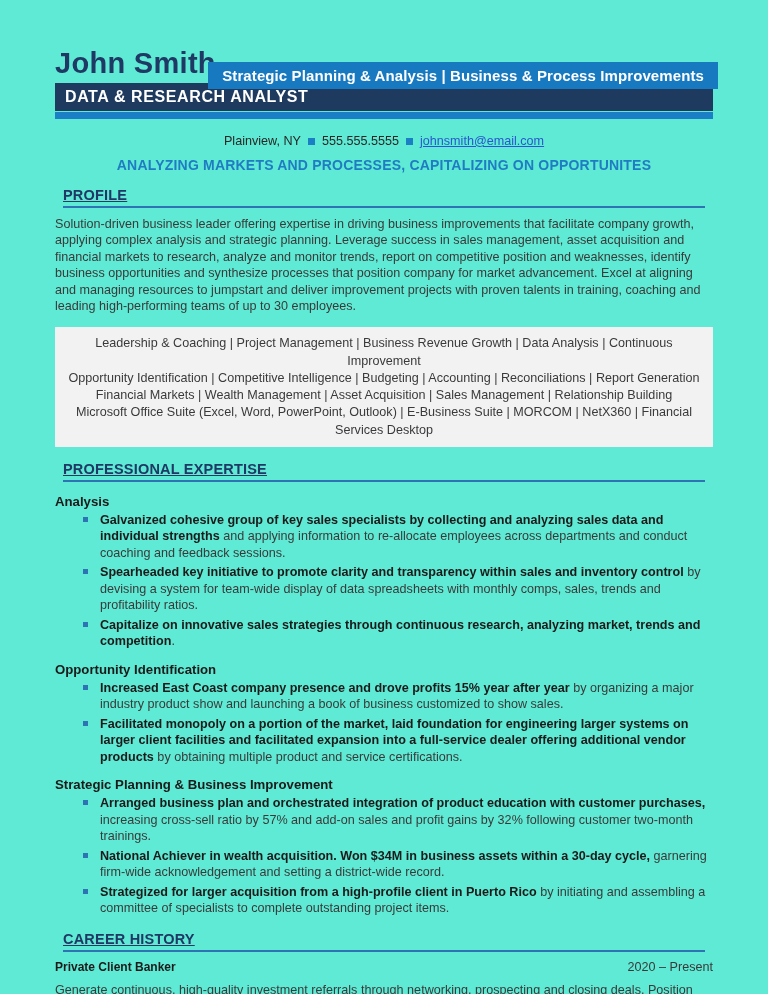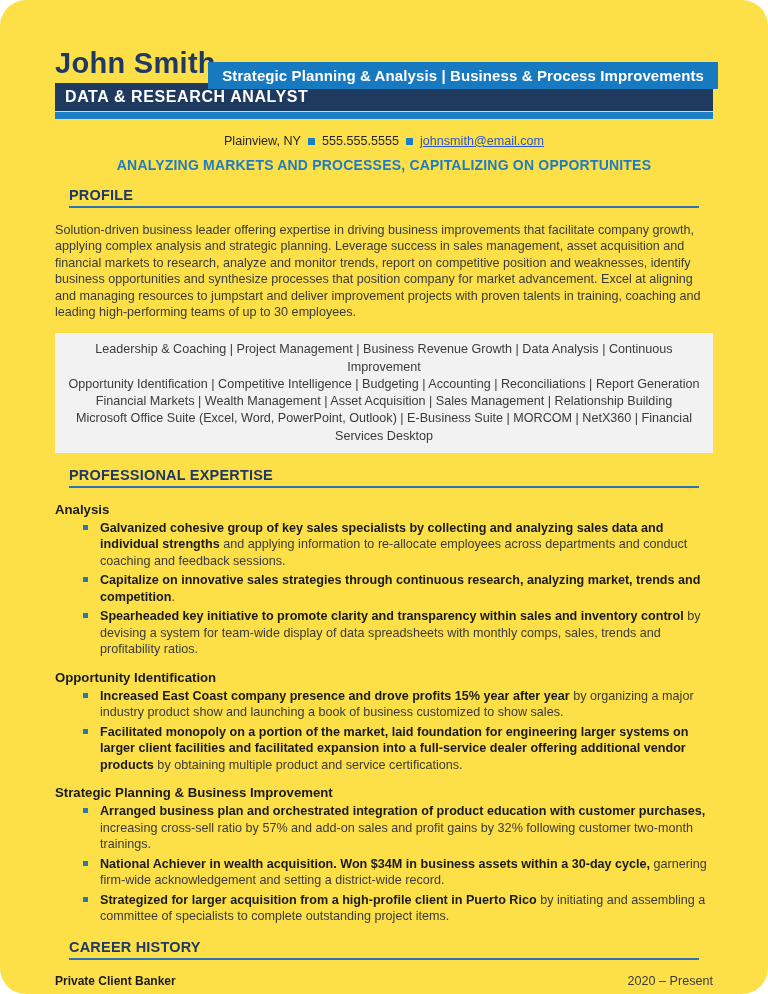--- a/index.html
+++ b/index.html
@@ -1,35 +1,35 @@
 <!DOCTYPE html>
 <html><head>
 <meta charset="utf-8">
 <style>
   html, body { margin:0; padding:0; background:#ffffff; }
   body { width:768px; height:994px; font-family:"Liberation Sans", sans-serif; }
-  .page { position:relative; width:768px; height:994px; overflow:hidden; background:#fde047;border-radius:26px; }
+  .page { position:relative; width:768px; height:994px; overflow:hidden; background:#5eead4; }
   .content { margin:0 55px; }
 
   
   .name { font-size:29px; font-weight:bold; color:#1F3864; padding-top:48px; margin:0; line-height:1.1; letter-spacing:0.3px; }
   .title-bar { position:relative; margin-top:3px; background:#1E3A5F; height:28px; display:flex; align-items:center; }
   .title-bar-text { color:#ffffff; font-weight:bold; font-size:16px; padding-left:10px; letter-spacing:0.6px; }
   .badge { position:absolute; right:-5px; top:-21px; background:#1779C0; color:#ffffff; font-weight:bold; font-size:15px; padding:5px 14px; white-space:nowrap; letter-spacing:0.1px; }
   .accent-bar { height:7px; background:#1B7FC5; margin-top:1px; }
 
   
   .contact-row { text-align:center; margin-top:15px; font-size:12.6px; color:#262626; }
   .sep-square { display:inline-block; width:7px; height:7px; background:#1B7FC5; margin:0 7px; }
   .email-link { color:#2B57CE; text-decoration:underline; }
   .headline { text-align:center; font-weight:bold; color:#1F7CC2; font-size:14px; margin-top:9px; letter-spacing:0.2px; }
 
   
   .section { margin-top:14px; }
-  .section-heading { font-size:14.5px; font-weight:bold; color:#1F3864; border-bottom:2px solid #2E74B5; padding-bottom:3px; margin:14px; letter-spacing:0.2px; }
+  .section-heading { font-size:14.5px; font-weight:bold; color:#1F3864; border-bottom:2px solid #2E74B5; padding-bottom:3px; margin:8px; letter-spacing:0.2px;text-decoration:underline; }
   .profile-body { font-size:12.6px; line-height:1.31; color:#3A3A3A; margin-top:8px; }
   .skills-box { background:#F2F2F2; margin-top:10px; padding:8px 4px; text-align:center; }
   .skills-line { font-size:12.6px; line-height:1.37; color:#3A3A3A; }
 
   
   .group { margin-top:12px; }
   .group-title { font-size:13.2px; font-weight:bold; color:#1a1a1a; margin:0 0 3px 0; }
   ul.bullets { list-style:none; margin:0; padding:0; }
   ul.bullets li { position:relative; padding-left:45px; font-size:12.6px; line-height:1.31; margin-bottom:3px; color:#3A3A3A; }
   .bullet-marker { position:absolute; left:28px; top:5px; width:5px; height:5px; background:#2E74B5; }
@@ -72,22 +72,22 @@
         </div>
     </div>
 
     <div class="section">
       <h2 class="section-heading">PROFESSIONAL EXPERTISE</h2>
 
       <div class="group">
         <h3 class="group-title">Analysis</h3>
         <ul class="bullets">
             <li><span class="bullet-marker"></span><span class="seg-bold">Galvanized cohesive group of key sales specialists by collecting and analyzing sales data and individual strengths</span><span class="seg-normal"> and applying information to re-allocate employees across departments and conduct coaching and feedback sessions.</span></li>
+            <li><span class="bullet-marker"></span><span class="seg-bold">Spearheaded key initiative to promote clarity and transparency within sales and inventory control</span><span class="seg-normal"> by devising a system for team-wide display of data spreadsheets with monthly comps, sales, trends and profitability ratios.</span></li>
             <li><span class="bullet-marker"></span><span class="seg-bold">Capitalize on innovative sales strategies through continuous research, analyzing market, trends and competition</span><span class="seg-normal">.</span></li>
-            <li><span class="bullet-marker"></span><span class="seg-bold">Spearheaded key initiative to promote clarity and transparency within sales and inventory control</span><span class="seg-normal"> by devising a system for team-wide display of data spreadsheets with monthly comps, sales, trends and profitability ratios.</span></li>
           </ul>
       </div>
 
       <div class="group">
         <h3 class="group-title">Opportunity Identification</h3>
         <ul class="bullets">
             <li><span class="bullet-marker"></span><span class="seg-bold">Increased East Coast company presence and drove profits 15% year after year</span><span class="seg-normal"> by organizing a major industry product show and launching a book of business customized to show sales.</span></li>
             <li><span class="bullet-marker"></span><span class="seg-bold">Facilitated monopoly on a portion of the market, laid foundation for engineering larger systems on larger client facilities and facilitated expansion into a full-service dealer offering additional vendor products</span><span class="seg-normal"> by obtaining multiple product and service certifications.</span></li>
           </ul>
       </div>

